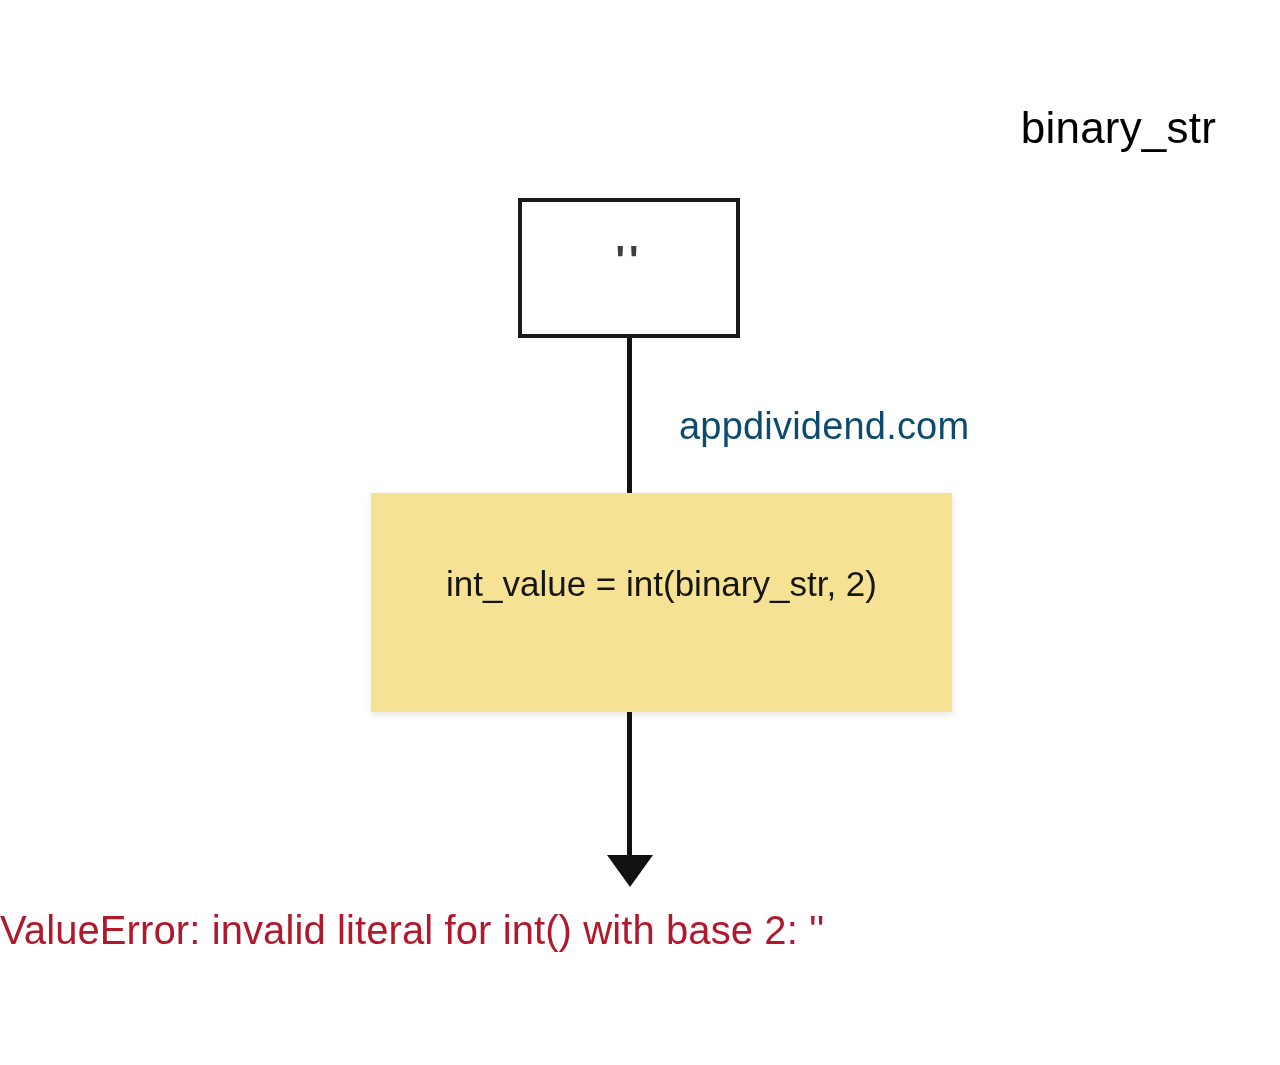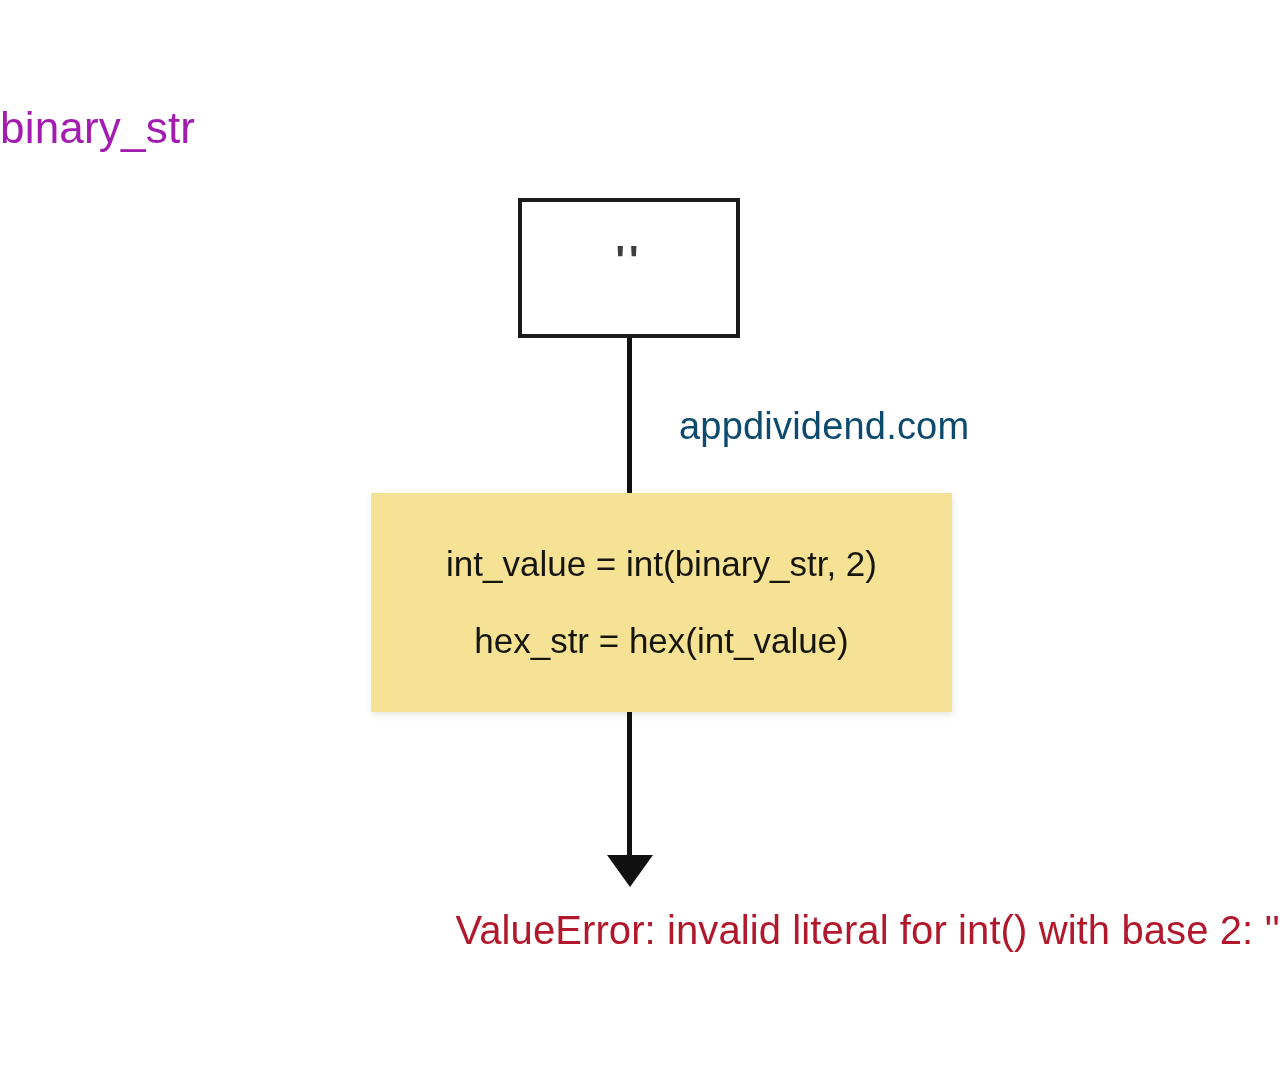--- a/index.html
+++ b/index.html
@@ -22,24 +22,24 @@
     width: 1280px;
     height: 1065px;
   }
 
   
   .var-title {
     position: absolute;
     left: 0;
     top: 104px;
     width: 1216px;
-    text-align: left;
+    text-align: right;
     font-size: 44px;
     font-weight: 400;
-    color: #a21caf;
+    color: #000000;
     letter-spacing: 0.2px;
     line-height: 1.1;
     white-space: nowrap;
   }
 
   
   .value-box {
     position: absolute;
     left: 518px;
     top: 198px;
@@ -126,21 +126,21 @@
     border-right: 23px solid transparent;
     border-top: 32px solid #111111;
   }
 
   
   .error-text {
     position: absolute;
     left: 0;
     top: 908px;
     width: 1280px;
-    text-align: right;
+    text-align: left;
     font-size: 40px;
     font-weight: 400;
     color: #b2182b;
     white-space: nowrap;
     letter-spacing: 0.1px;
   }
 </style>
 </head>
 <body>
 
@@ -151,21 +151,20 @@
   <div class="value-box">
     <span class="value-text">''</span>
   </div>
 
   <div class="connector-1"></div>
 
   <div class="watermark">appdividend.com</div>
 
   <div class="code-block">
     <div class="code-line first">int_value = int(binary_str, 2)</div>
-    <div class="code-line">hex_str = hex(int_value)</div>
   </div>
 
   <div class="connector-2"></div>
   <div class="arrow-head"></div>
 
   <div class="error-text">ValueError: invalid literal for int() with base 2: ''</div>
 
 </div>
 
 </body></html>

